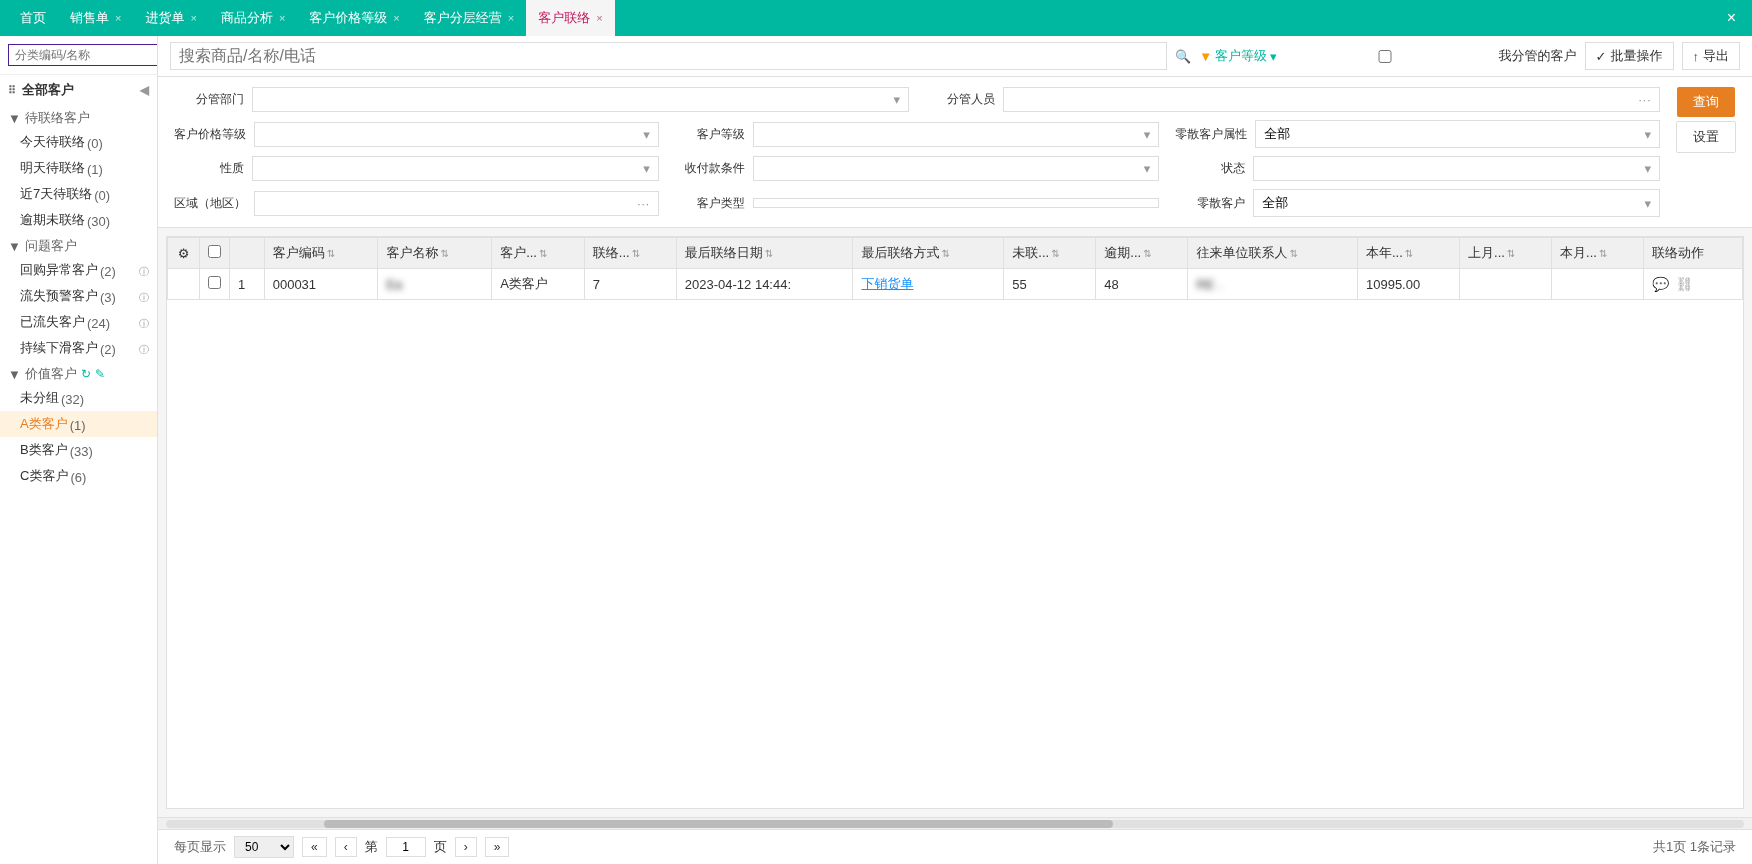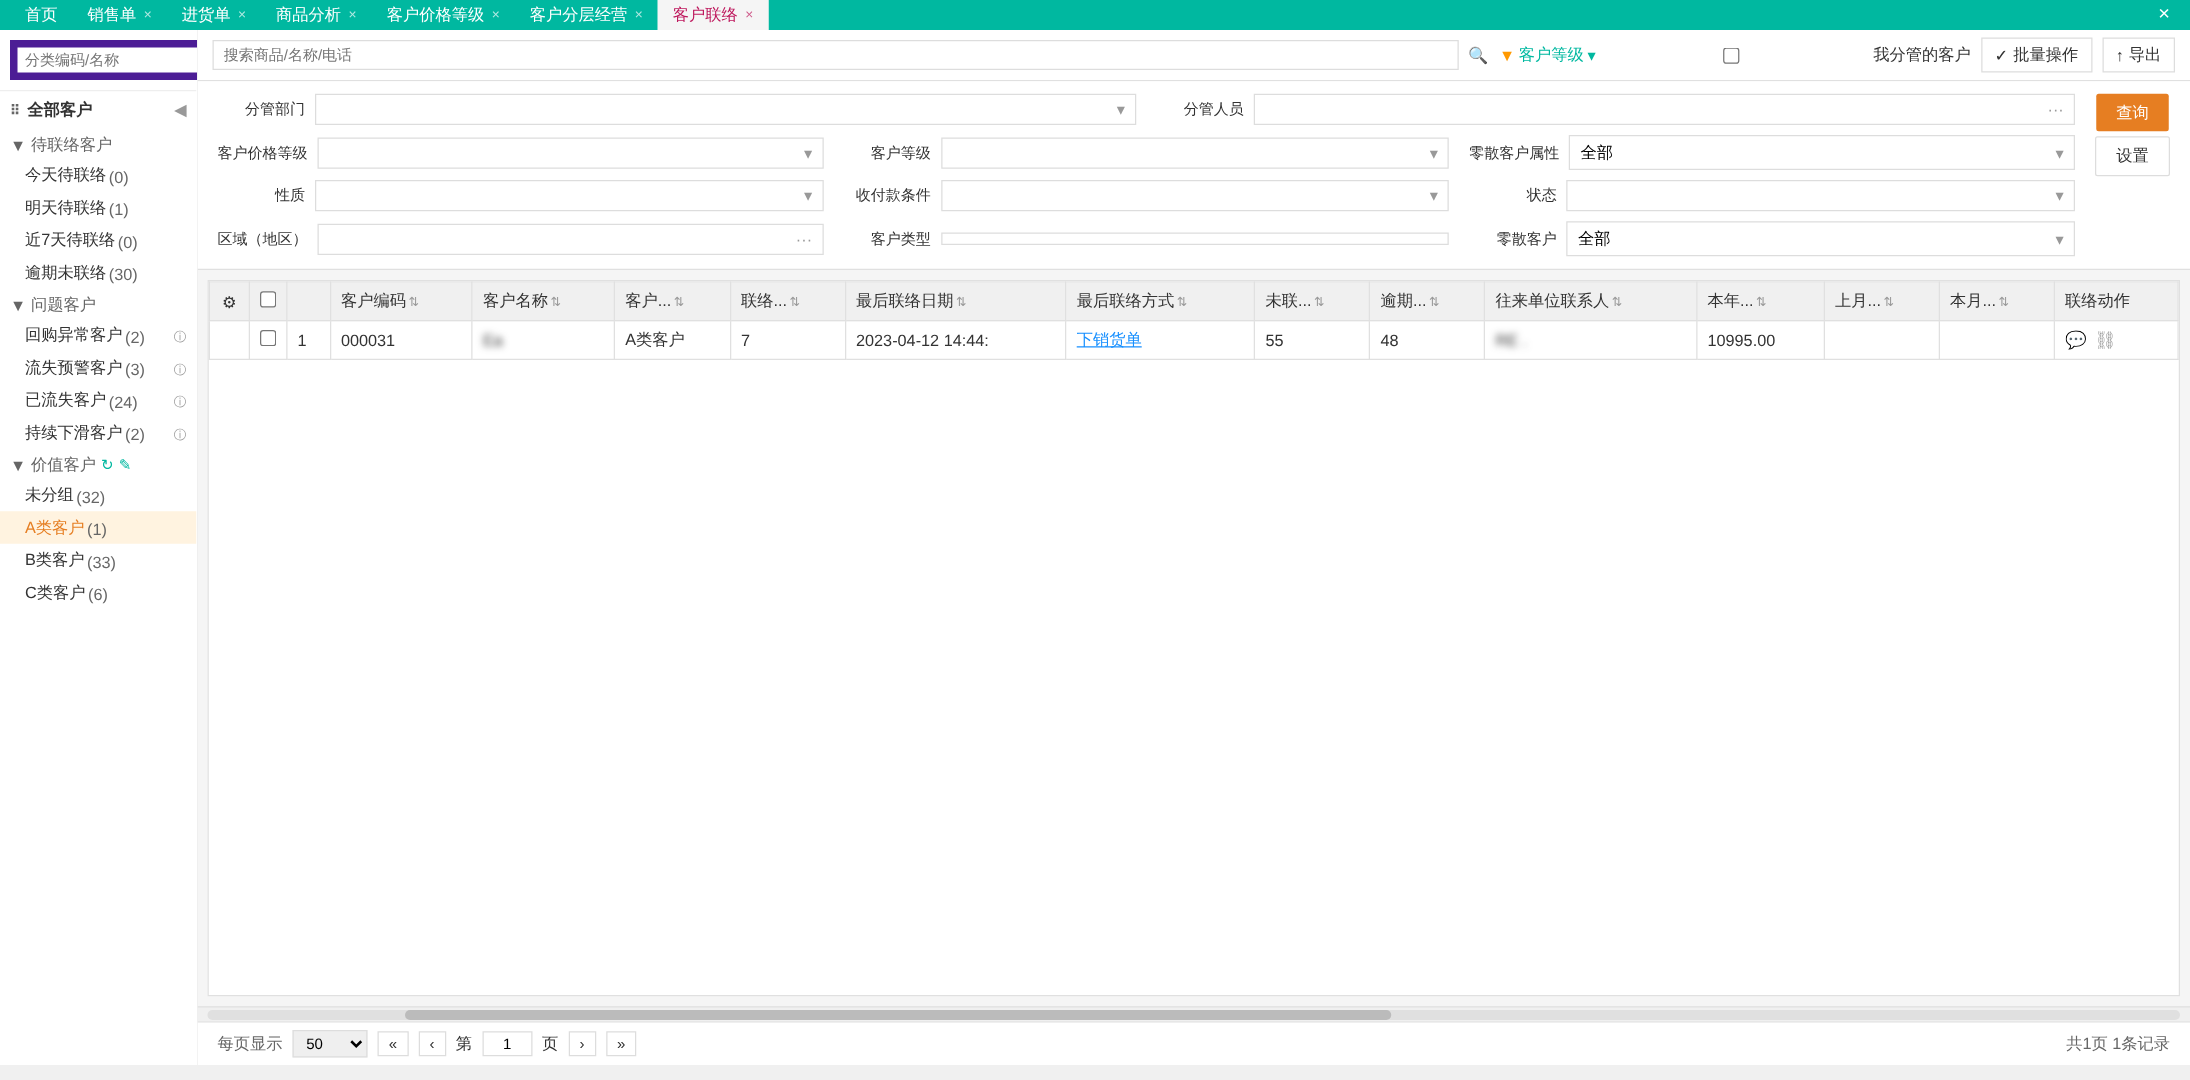--- a/index.html
+++ b/index.html
@@ -1,21 +1,21 @@
 <!DOCTYPE html>
 <html><head>
   <meta charset="utf-8">
   <style>
     * { box-sizing: border-box; margin: 0; padding: 0; font-family: 'Microsoft YaHei', Arial, sans-serif; font-size: 13px; }
     body { background: #f0f0f0; overflow: hidden; width: 1752px; height: 864px; }
     
     
     .top-nav {
       background: #00b8a0;
-      height: 24px;
+      height: 36px;
       display: flex;
       align-items: center;
       padding: 0 8px;
       color: white;
     }
     .nav-item {
       padding: 0 12px;
       height: 36px;
       display: flex;
       align-items: center;
@@ -56,21 +56,21 @@
       flex-direction: column;
       overflow-y: auto;
     }
     .sidebar-search {
       padding: 8px;
       display: flex;
       align-items: center;
       border-bottom: 1px solid #eee;
     }
     .sidebar-search input {
-      border: 6px solid #4c1d95;
+      border: 1px solid #4c1d95;
       padding: 3px 6px;
       font-size: 12px;
       flex: 1;
       outline: none;
       color: #737373;
     }
     .sidebar-section-header {
       padding: 6px 8px;
       font-weight: bold;
       color: #333;
@@ -473,21 +473,21 @@
     </div>
     <div class="sidebar-item">
       <span>C类客户</span>
         <span class="count">(6)</span>
     </div>
   </div>
 
   <div class="content">
 
     <div class="filter-bar">
-      <input type="text" class="filter-input" style="width: 200px; border: 1px solid rgb(221, 221, 221); padding: 4px 8px; font-size: 12px; outline: none;" placeholder="搜索商品/名称/电话">
+      <input type="text" class="filter-input" style="width: 200px; border: 1px solid rgb(221, 221, 221); padding: 4px 8px; font-size: 16px; outline: none;" placeholder="搜索商品/名称/电话">
       <span class="search-icon" style="color:#00b8a0;">🔍</span>
       <div class="filter-more">
         <span style="color:#f90;">▼</span>
         <span style="color:#00b8a0;">客户等级</span>
         <span style="color:#00b8a0;">▾</span>
       </div>
       <label class="filter-checkbox">
         <input type="checkbox" style="">
         <span>我分管的客户</span>
       </label>

